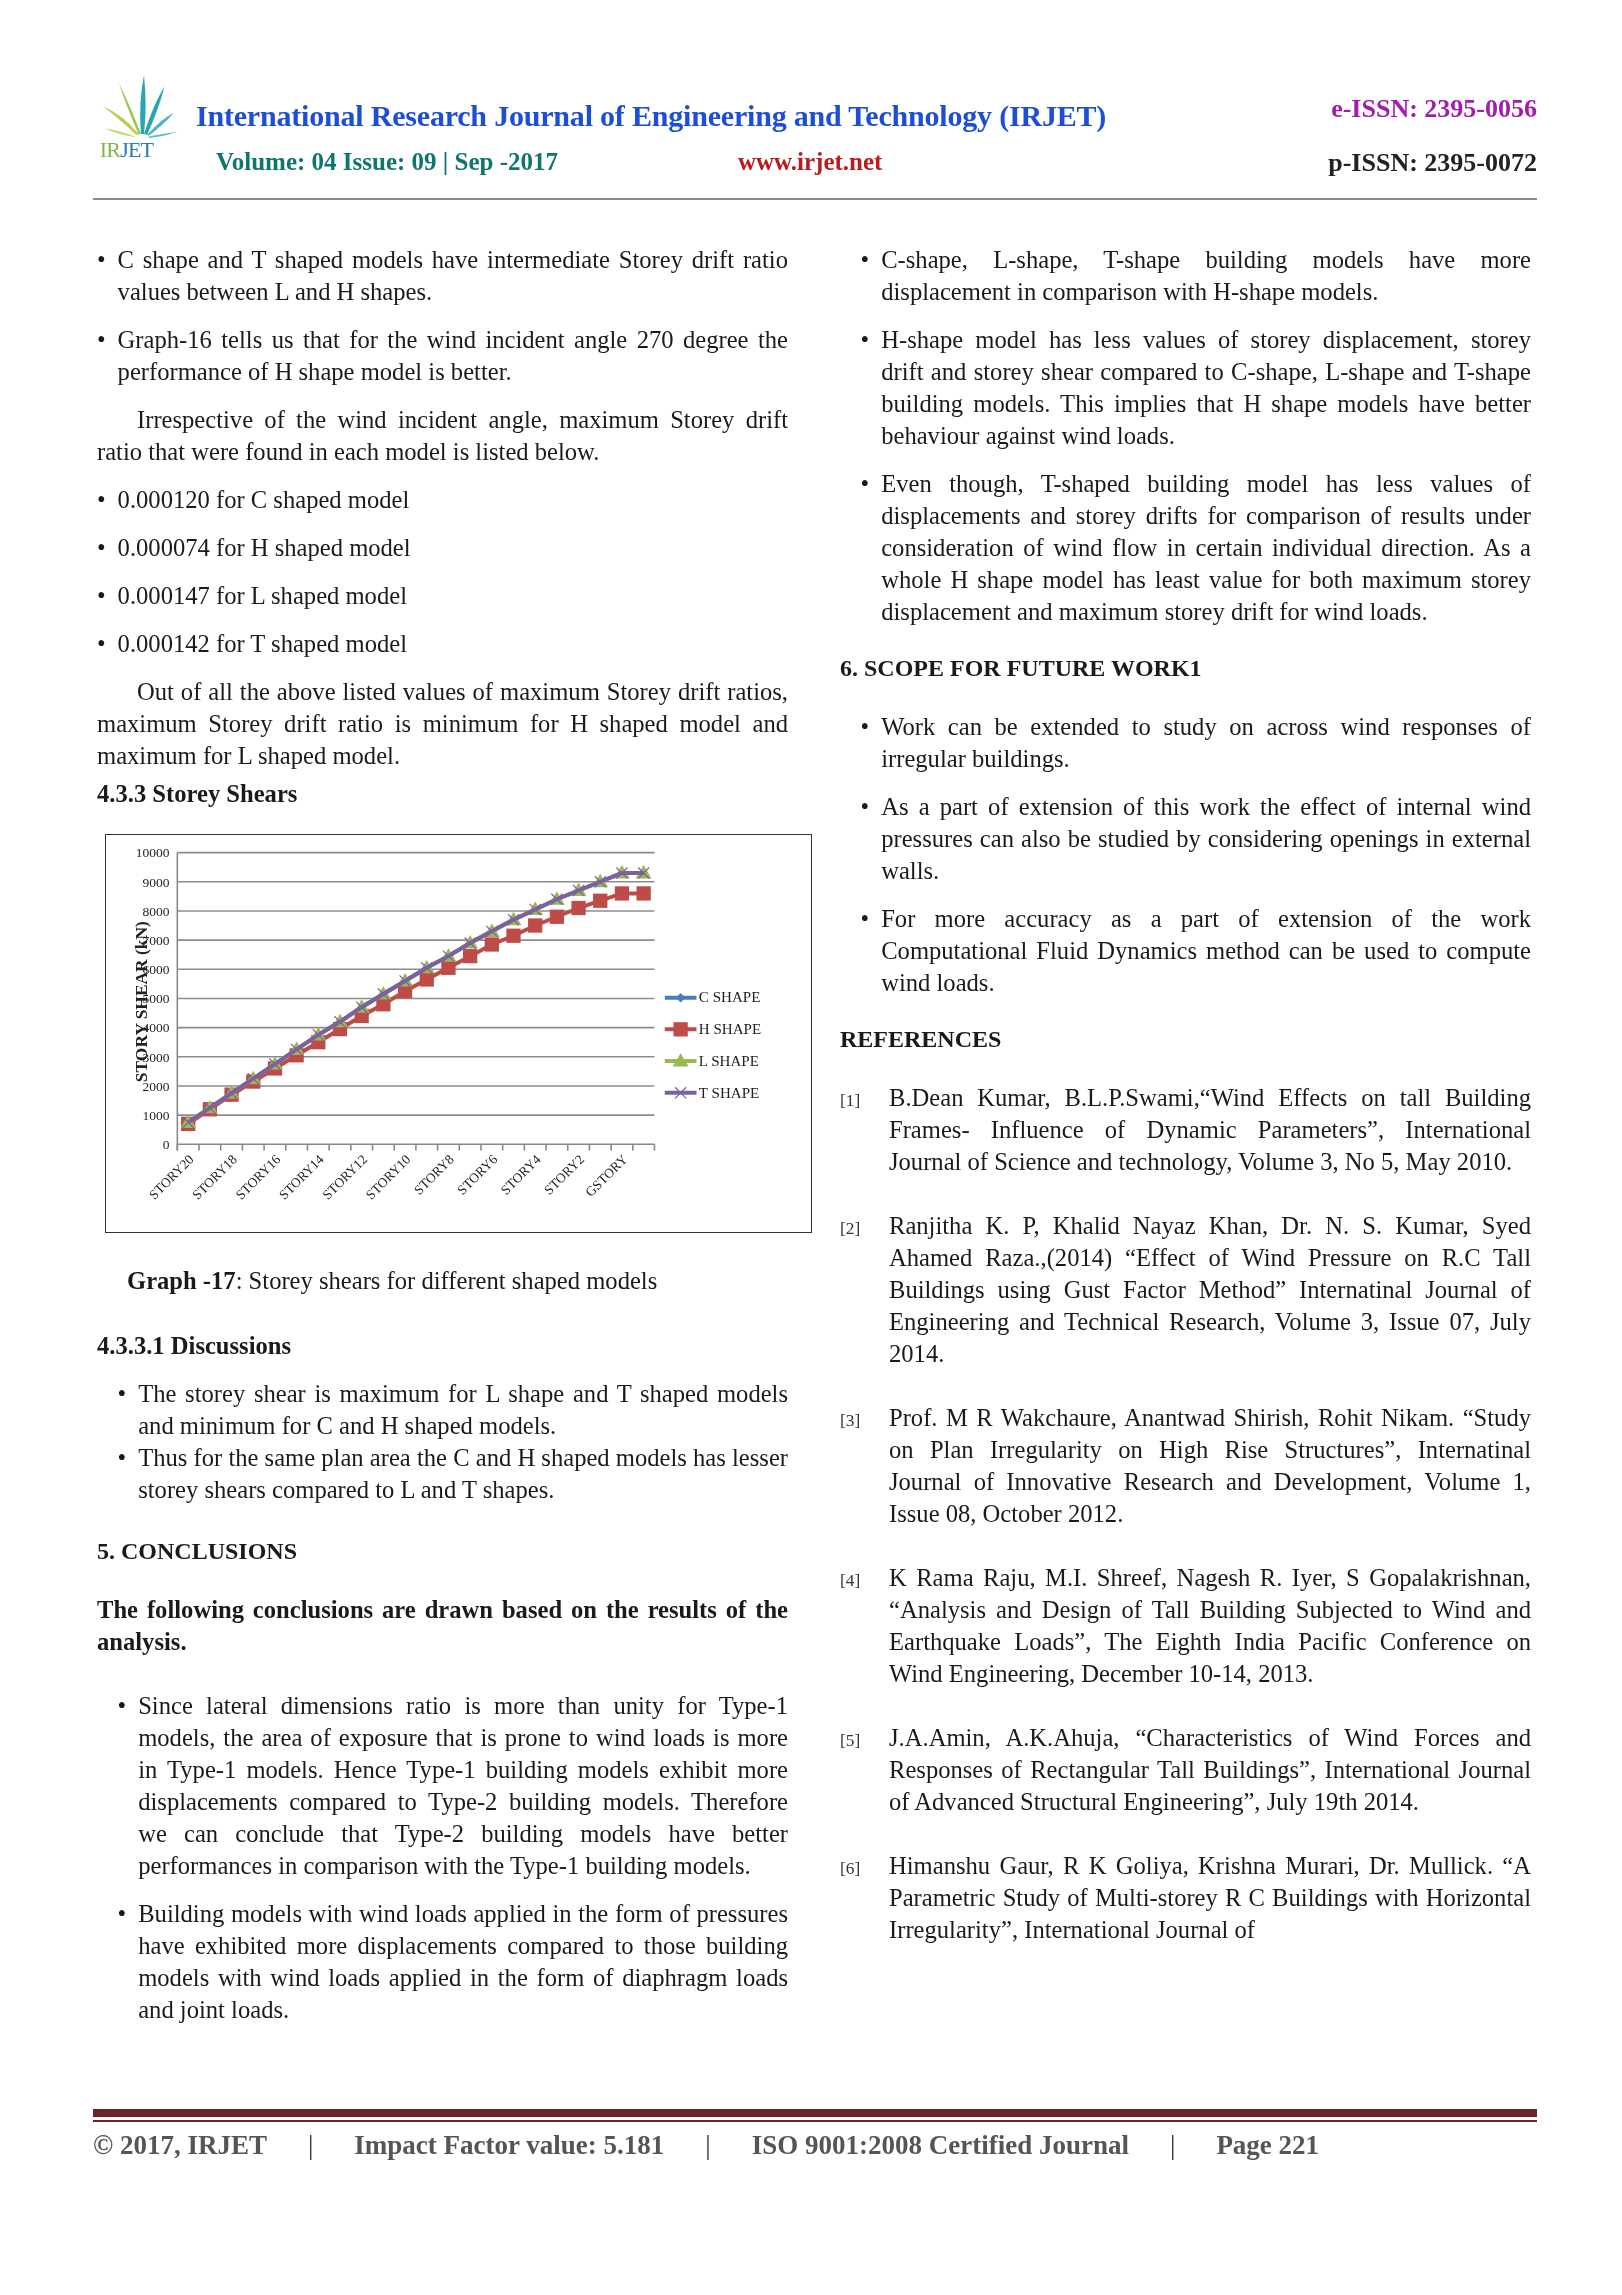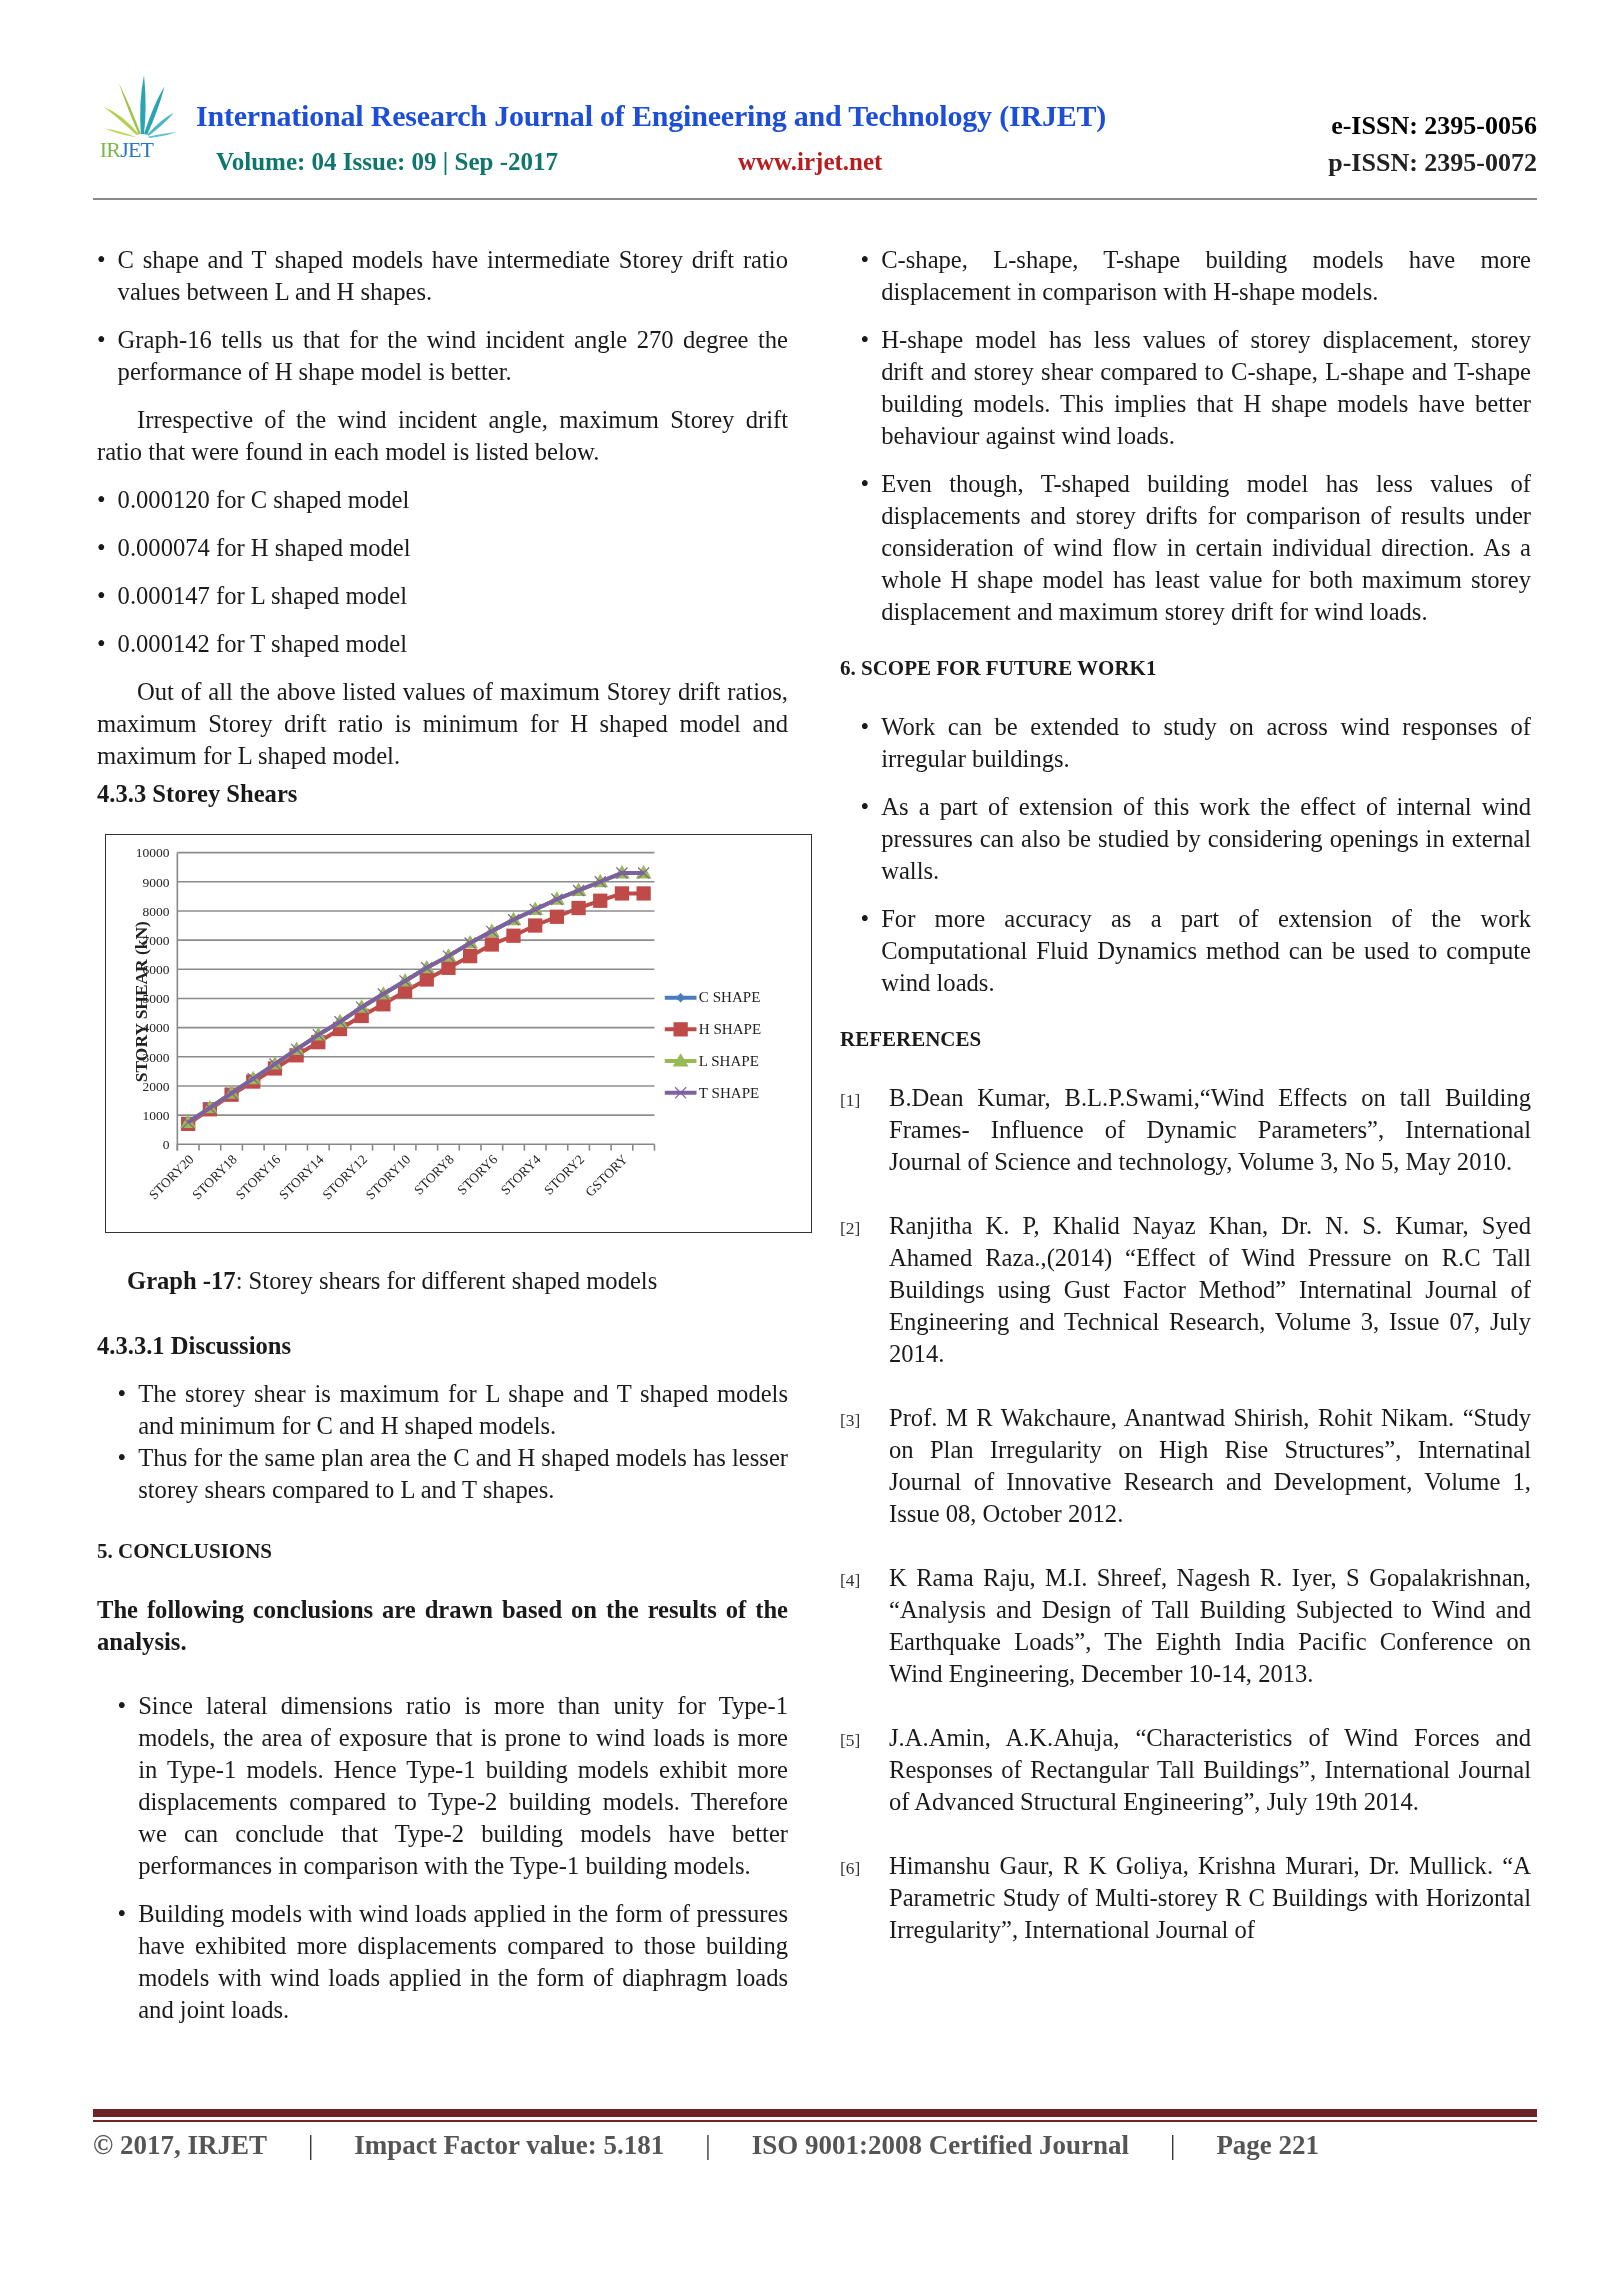--- a/index.html
+++ b/index.html
@@ -3,35 +3,35 @@
 <meta charset="utf-8">
 <style>
   * { box-sizing: border-box; margin: 0; padding: 0; }
   body { width: 1623px; height: 2295px; background: #ffffff; font-family: "Liberation Serif", "DejaVu Serif", serif; color: #1a1a1a; position: relative; overflow: hidden; }
   .header { position: absolute; left: 95px; top: 75px; width: 1442px; height: 127px; }
   .logo { position: absolute; left: 0; top: 0; width: 87px; height: 103px; }
   .logo-text { position: absolute; left: 4.8px; top: 62px; font-size: 22px; font-family: "Liberation Serif", serif; letter-spacing: -0.8px; }
   .logo-text .ir { color: #7db84a; }
   .logo-text .jet { color: #2b7bb9; }
   .journal-title { position: absolute; left: 101px; top: 24px; font-size: 30px; font-weight: bold; color: #1d4ed8; font-family: "Liberation Serif", serif; letter-spacing: -0.2px; }
-  .eissn { position: absolute; right: 0; top: 36px; font-size: 26px; font-weight: bold; color: #000000; }
+  .eissn { position: absolute; right: 0; top: 19px; font-size: 26px; font-weight: bold; color: #a21caf; }
   .volume { position: absolute; left: 101px; top: 73px; font-size: 25px; font-weight: bold; color: #0f766e; margin-left: 20px; }
   .website { position: absolute; left: 643px; top: 73px; font-size: 25px; font-weight: bold; color: #b91c1c; }
   .pissn { position: absolute; right: 0; top: 73px; font-size: 26px; font-weight: bold; color: #222; }
   .header-rule { position: absolute; left: 93px; top: 198px; width: 1444px; height: 2.4px; background: #8a8a8a; }
 
   .col { position: absolute; font-size: 24.6px; line-height: 32px; text-align: justify; }
   .col-left { left: 97px; top: 244px; width: 691px; }
   .col-right { left: 840px; top: 244px; width: 691px; }
   .bullet { position: relative; padding-left: 20.6px; margin-bottom: 16px; }
   .bullet::before { content: "•"; position: absolute; left: 0; top: 0; }
   .bullet.ind { margin-left: 20.6px; }
   .para { text-indent: 40px; margin-bottom: 16px; }
   .h-sub { font-weight: bold; margin: 6.3px 0 22px 0; }
-  .h-sec { font-weight: bold; font-size: 21px; margin: 16px 0 27px 0; }
+  .h-sec { font-weight: bold; font-size: 24px; margin: 16px 0 27px 0; }
   .h-bold-para { font-weight: bold; margin-bottom: 32px; }
   .tight { margin-bottom: 0; }
 
   .chart-box { position: relative; width: 707px; height: 399px; border: 1.6px solid #333; margin: 0 0 32px 8px; background: #fff; }
   .chart-box svg { position: absolute; left: 0; top: 0; }
   .caption { margin: 0 0 33px 30px; }
   .caption b { font-weight: bold; }
 
   .ref { position: relative; padding-left: 49px; margin-bottom: 32px; }
   .ref-num { position: absolute; left: 0; top: 1.6px; font-size: 17.4px; color: #333; }

